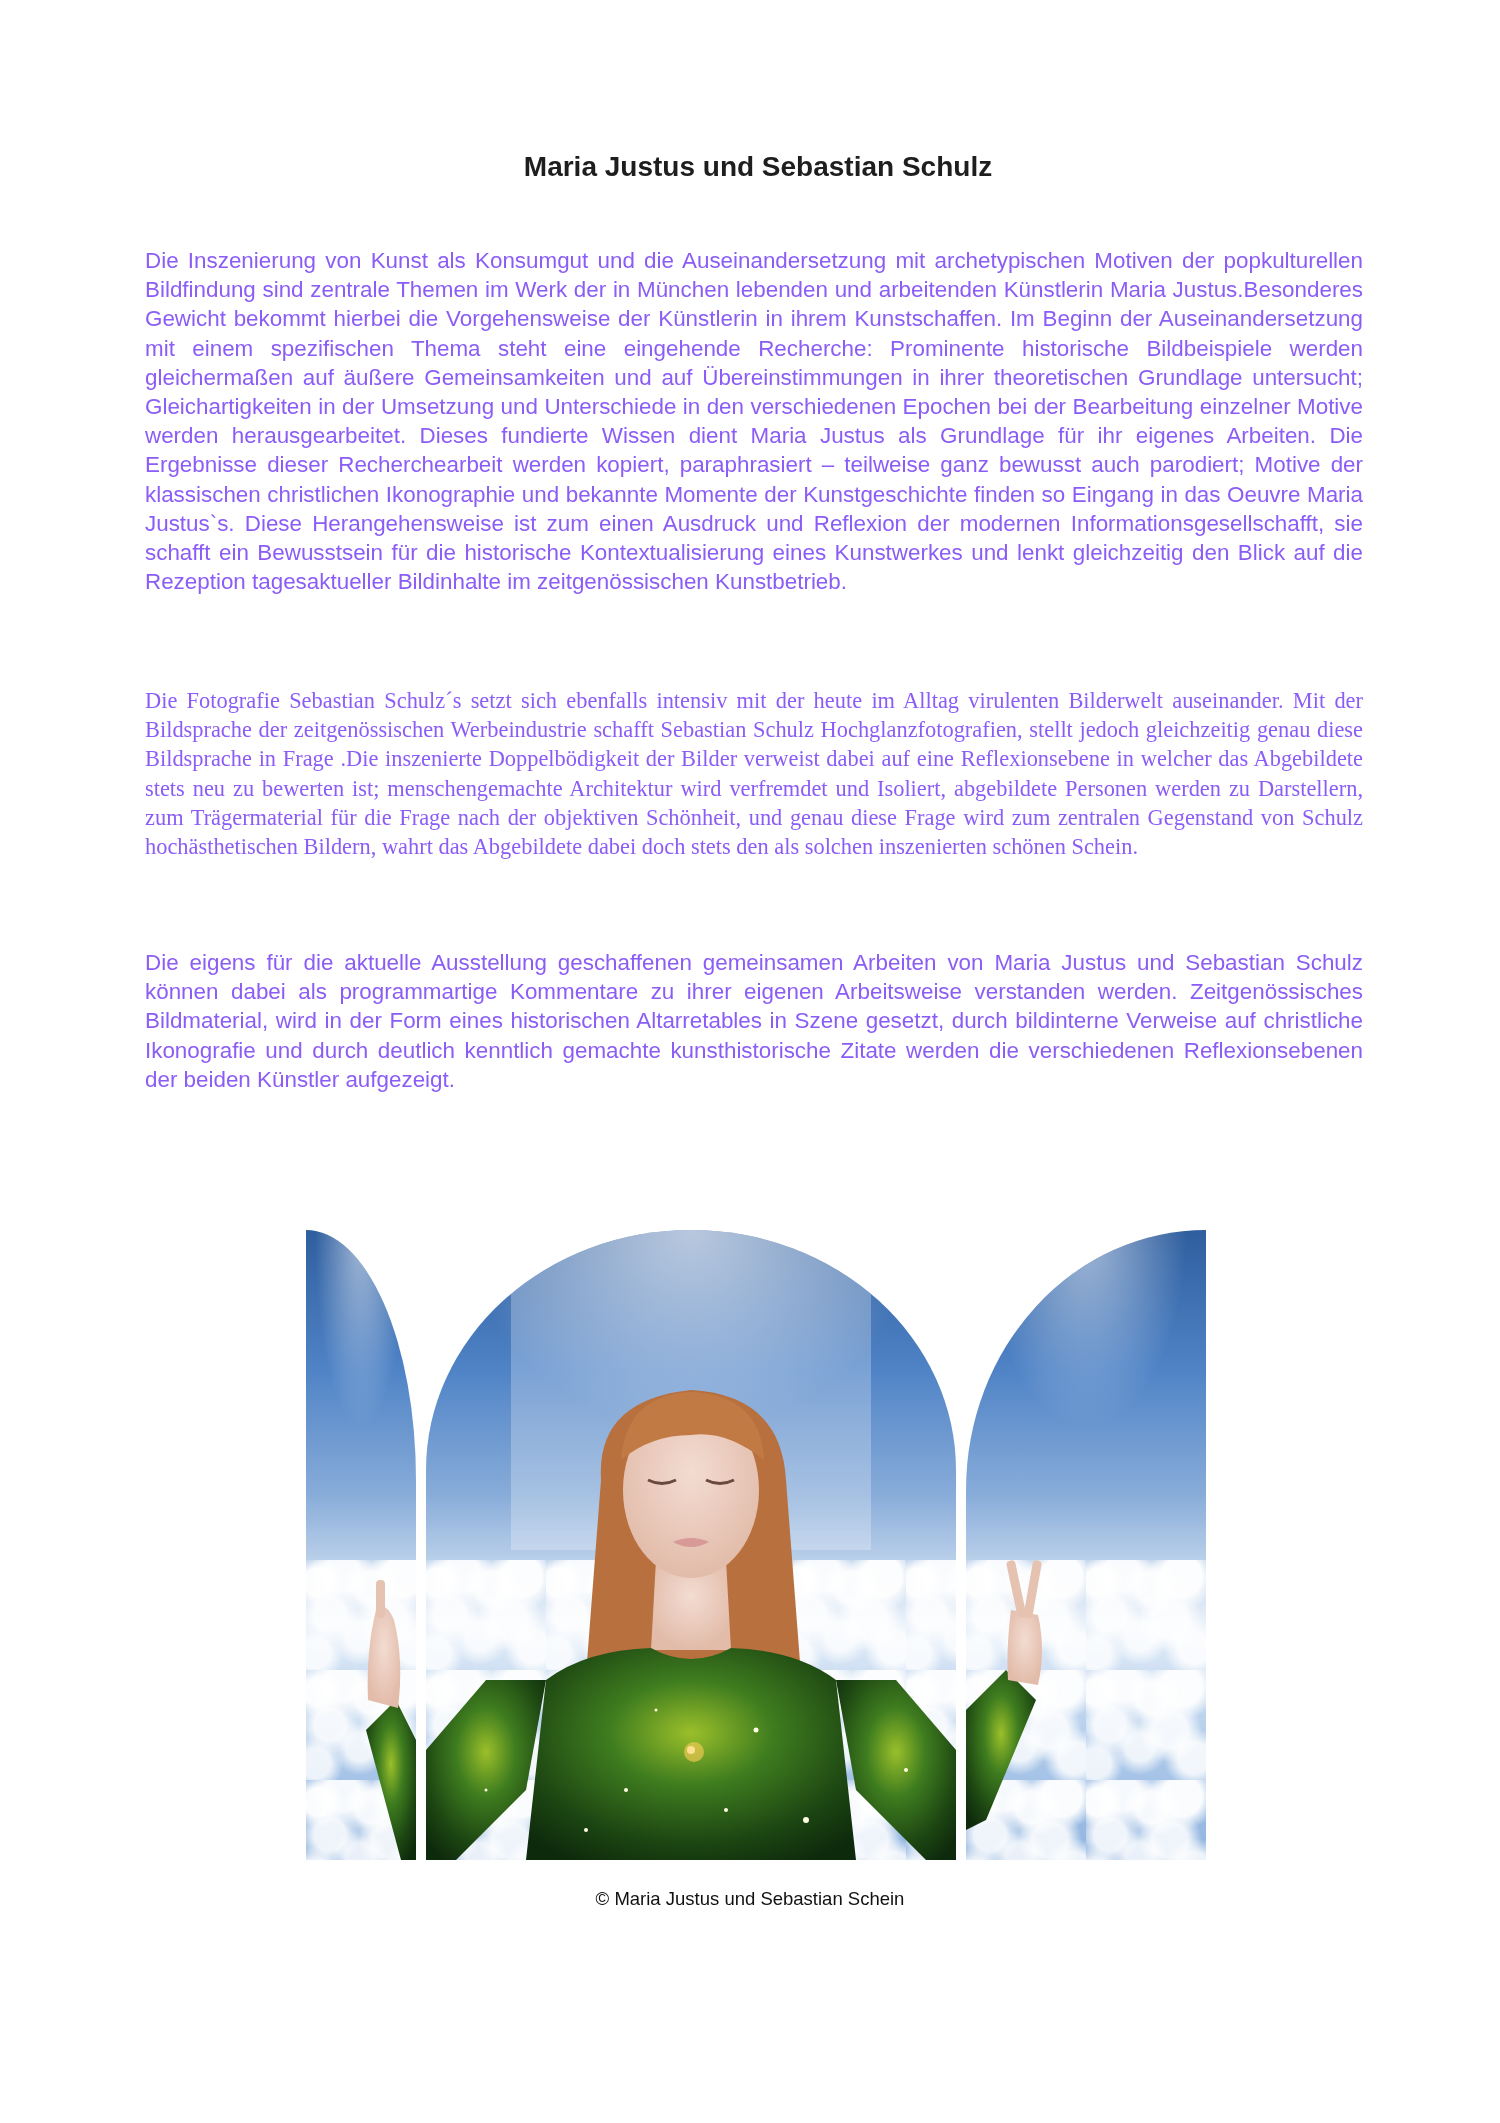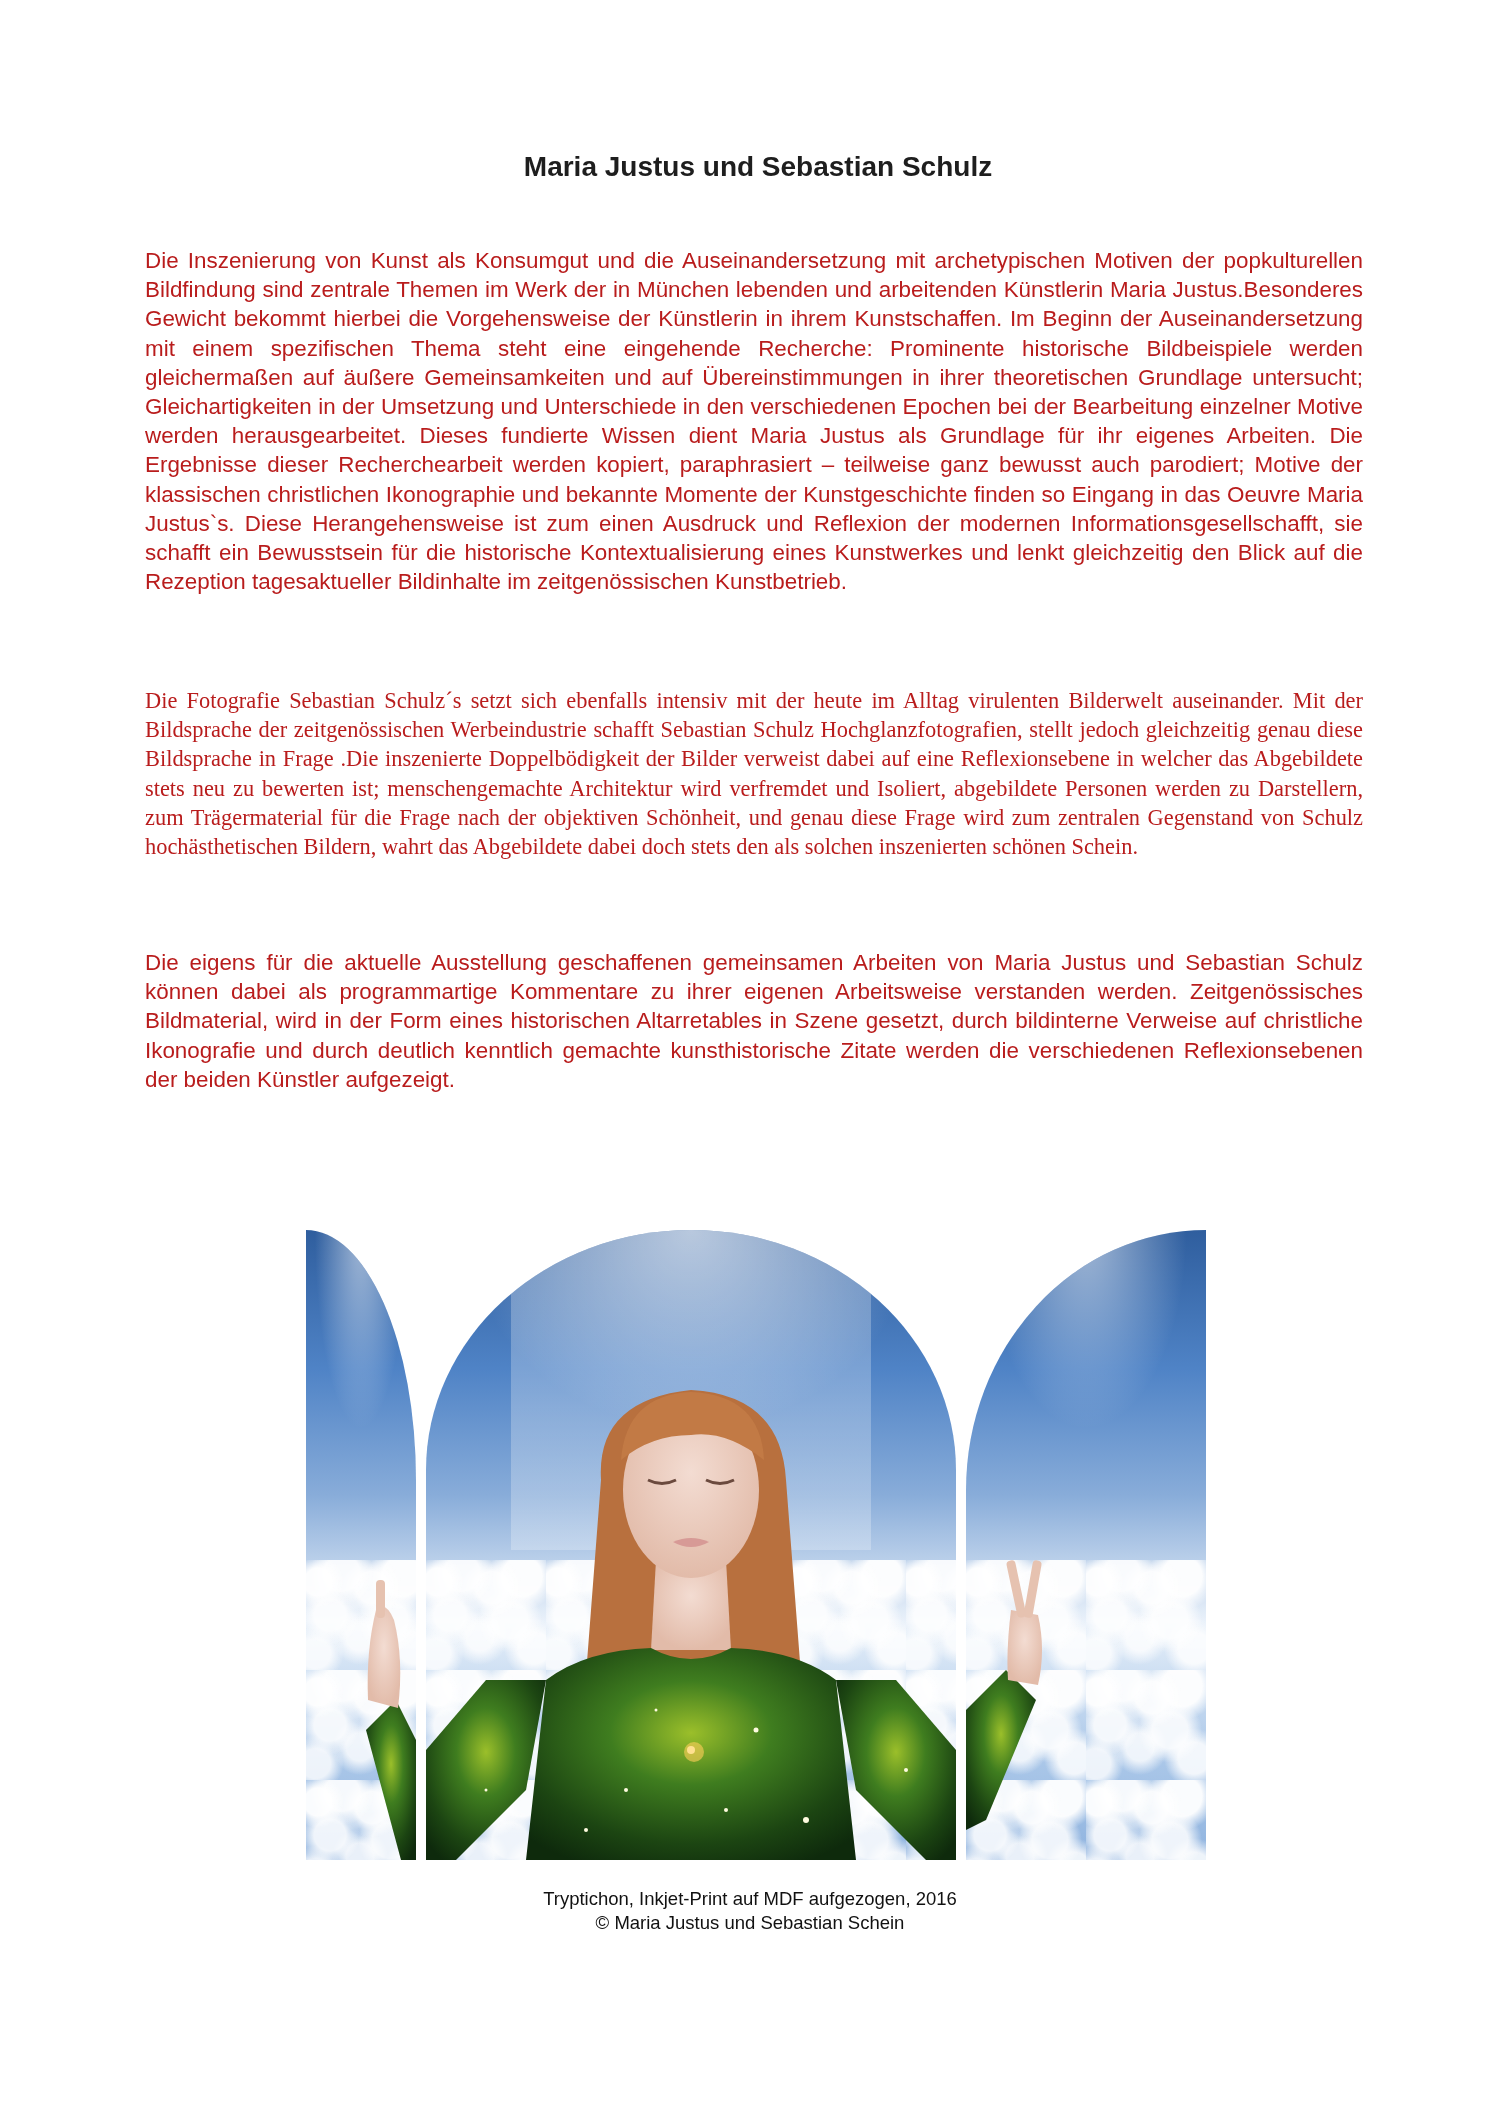--- a/index.html
+++ b/index.html
@@ -6,21 +6,21 @@
   body { width: 1500px; height: 2123px; position: relative; overflow: hidden; }
   .page { position: absolute; left: 0; top: 0; width: 1500px; height: 2123px; background: #fff; }
   .title {
     position: absolute; top: 143px; left: 0; width: 1500px; text-align: center;
     font-family: "Liberation Sans", sans-serif; font-weight: bold; font-size: 28px;
     color: #1e1e1e; margin: 8px;
   }
   .body-text {
     position: absolute; left: 145px; width: 1218px;
     font-family: "Liberation Sans", sans-serif; font-size: 22.4px; line-height: 29.2px;
-    color: #b91c1c; text-align: justify; margin: 0;
+    color: #8b5cf6; text-align: justify; margin: 0;
   }
   .p1 { top: 246px; }
   .p2 { top: 686px; font-family: Liberation Serif, serif; }
   .p3 { top: 948px; }
 
   .triptych { position: absolute; left: 306px; top: 1230px; width: 900px; height: 630px; }
   .panel { position: absolute; top: 0; height: 630px; overflow: hidden; }
   .panel-left { left: 0; width: 110px; border-top-right-radius: 110px 250px; }
   .panel-center { left: 120px; width: 530px; border-top-left-radius: 265px 240px; border-top-right-radius: 265px 240px; }
   .panel-right { left: 660px; width: 240px; border-top-left-radius: 240px 260px; }
@@ -142,16 +142,15 @@
       <svg class="figure" viewBox="0 0 240 630">
         <path class="galaxy" d="M0 480 L40 440 L70 470 L20 590 L0 600 Z" fill="url(#galaxy)"></path>
         <path d="M45 380 Q40 420 42 450 L72 455 Q80 420 72 385 Z" fill="url(#skin)"></path>
         <rect x="46" y="330" width="9" height="58" rx="4" transform="rotate(-12 50 360)" fill="#e6c2b0"></rect>
         <rect x="62" y="330" width="9" height="58" rx="4" transform="rotate(10 66 360)" fill="#e6c2b0"></rect>
       </svg>
     </div>
   </div>
 
   <div class="caption">
-    <div>Tryptichon, Inkjet-Print auf MDF aufgezogen, 2016</div>
     <div>© Maria Justus und Sebastian Schein</div>
   </div>
 </div>
 
 </body></html>

